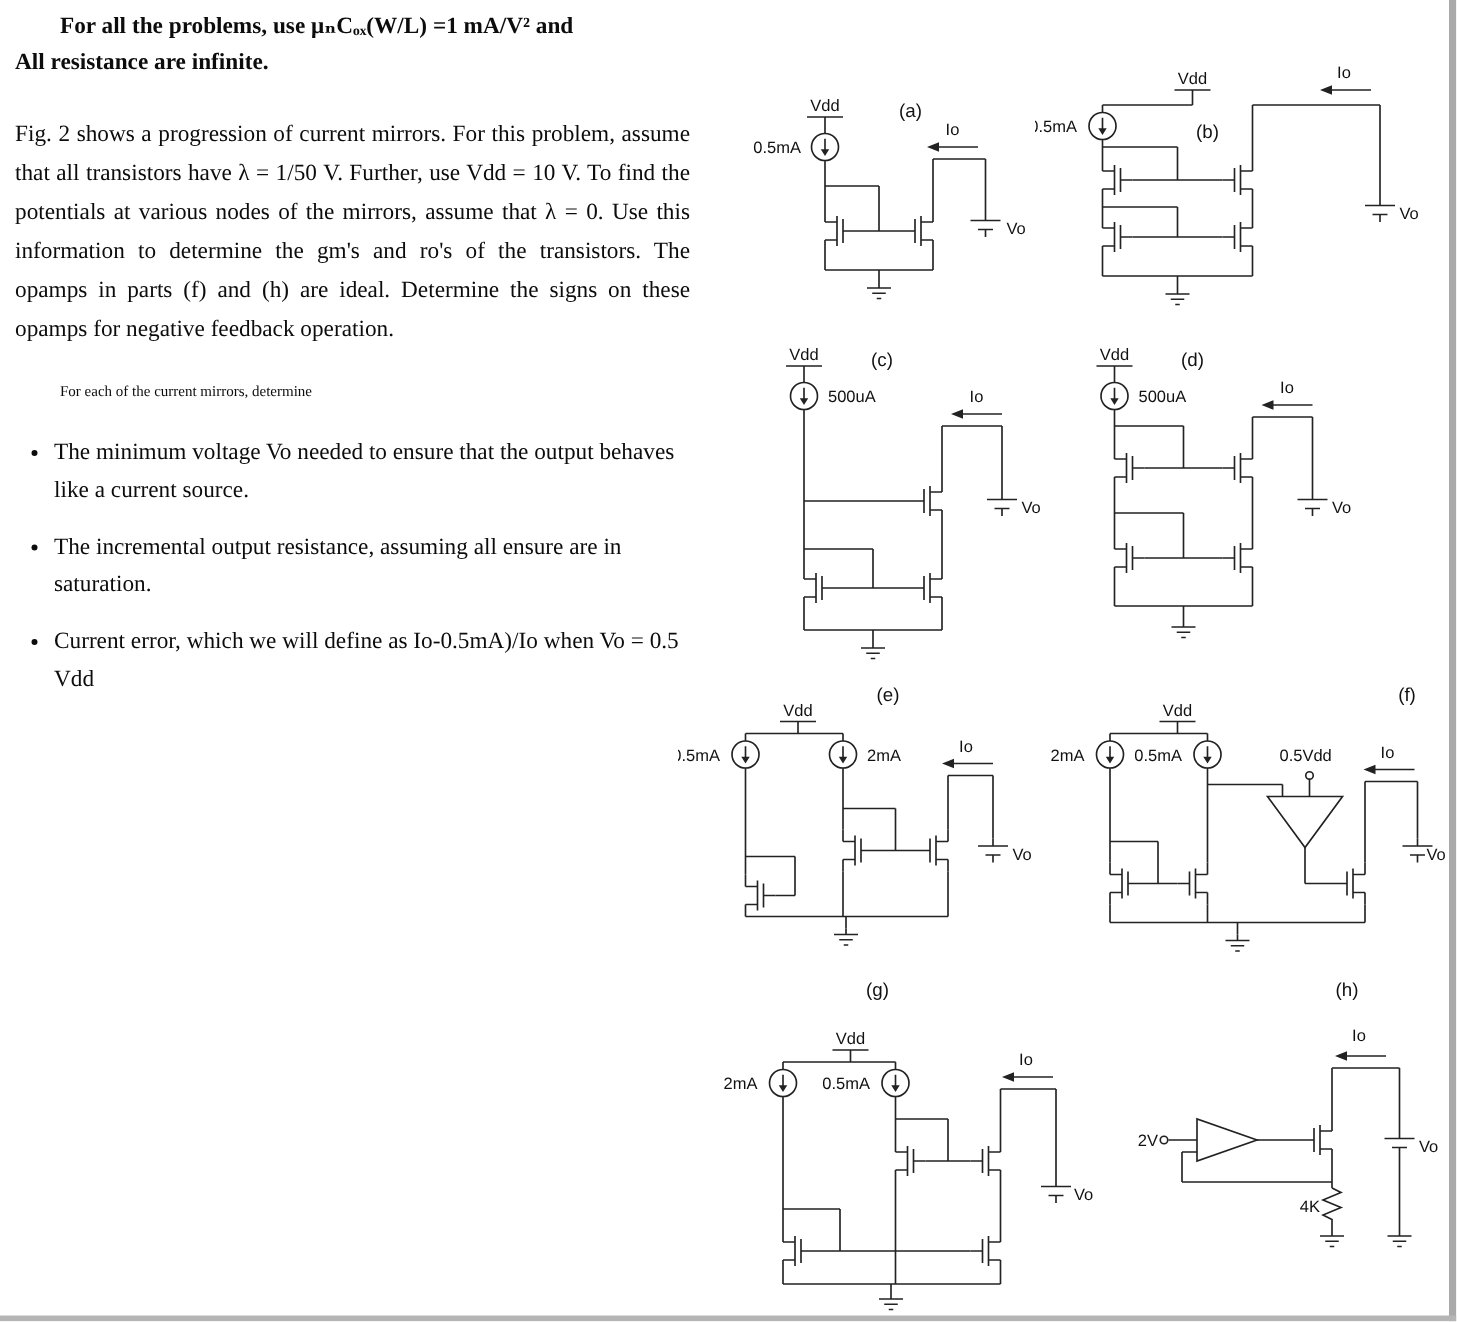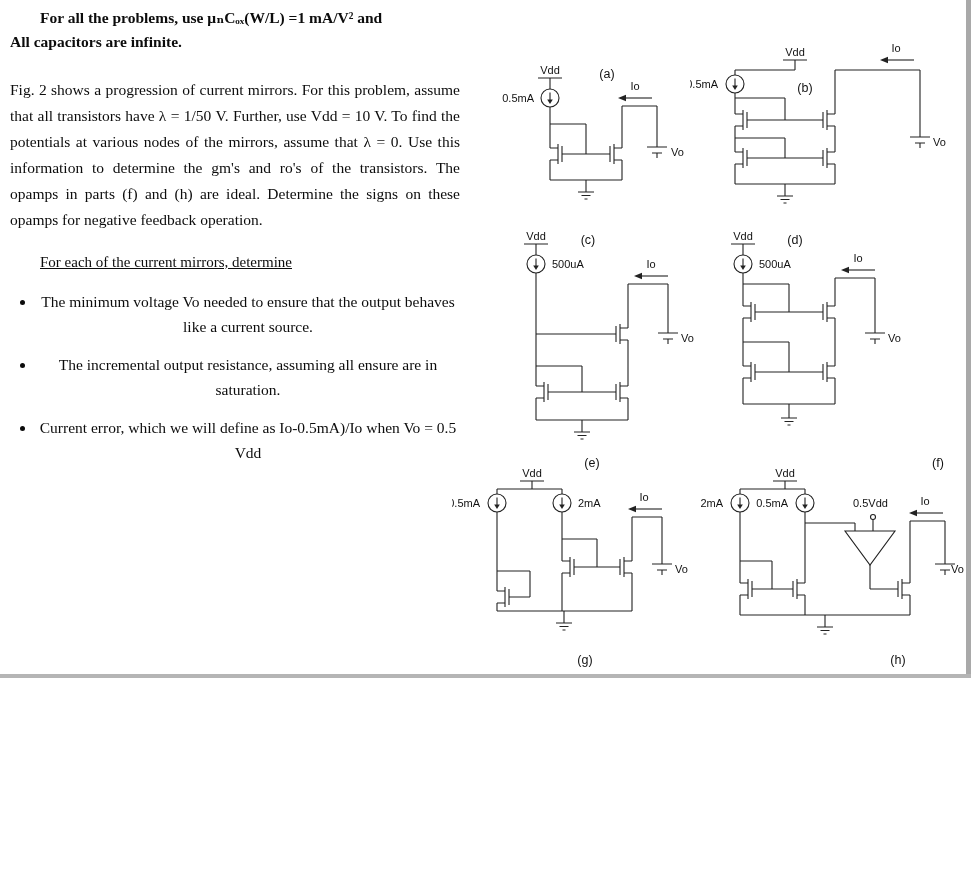--- a/index.html
+++ b/index.html
@@ -1,28 +1,28 @@
 <!DOCTYPE html>
 <html><head>
 <meta charset="utf-8">
 <style>
   html,body{margin:0;padding:0;background:#fff;}
-  .page{position:relative;width:971px;height:678px;background:#fff;overflow:hidden;
+  .page{position:relative;width:971px;height:881px;background:#fff;overflow:hidden;
         font-family:"Liberation Serif","DejaVu Serif",serif;color:#0c0c0c;}
   .edge-right{position:absolute;right:0;top:0;width:5px;height:100%;background:#a9a9a9;}
   .edge-bottom{position:absolute;left:0;bottom:0;width:100%;height:4px;background:#b5b5b5;}
 
   .leftcol{position:absolute;left:10px;top:6px;width:450px;}
   .hdr{font-weight:bold;font-size:15.5px;line-height:23.5px;}
   .hdr-first{text-indent:30px;}
   .ptitle{font-size:21px;font-weight:bold;margin:34px 0 0 4px;}
   .body-par{font-size:15.5px;line-height:26px;text-align:justify;margin:24px 0 0 0;font-family:Liberation Serif, serif;}
-  .intro{font-size:15px;line-height:26px;margin:16px 0 0 30px;text-decoration:underline;}
+  .intro{font-size:10px;line-height:26px;margin:16px 0 0 30px;}
   ul.blist{margin:14px 0 0 0;padding-left:26px;font-size:15.5px;line-height:25px;}
-  ul.blist li{margin-bottom:13px;text-align:center;}
+  ul.blist li{margin-bottom:13px;}
 
   .panel{position:absolute;margin:0;padding:0;}
   .panel svg{display:block;width:100%;height:100%;}
   .wires path{stroke:#222;stroke-width:1.1;fill:none;}
   .shape{stroke:#222;stroke-width:1.1;fill:none;}
   text{font-family:"Liberation Sans","DejaVu Sans",sans-serif;font-size:11px;fill:#111;}
   text.plabel{font-size:12.5px;}
 </style>
 </head>
 <body>
@@ -50,21 +50,21 @@
       </g>
       <g id="ioarrow" stroke="#222" stroke-width="1.1" fill="none">
         <path d="M6,4 H34"></path>
         <polygon points="0,4 8,0.8 8,7.2" stroke="none" fill="#222"></polygon>
       </g>
     </defs>
   </svg>
 
   <div class="leftcol">
     <div class="hdr hdr-first">For all the problems, use μₙCₒₓ(W/L) =1 mA/V² and</div>
-    <div class="hdr">All capacitors are infinite.</div>
+    <div class="hdr">All resistance are infinite.</div>
     <p class="body-par">Fig. 2 shows a progression of current mirrors. For this problem, assume that all transistors have λ = 1/50 V. Further, use Vdd = 10 V. To find the potentials at various nodes of the mirrors, assume that λ = 0. Use this information to determine the gm's and ro's of the transistors. The opamps in parts (f) and (h) are ideal. Determine the signs on these opamps for negative feedback operation.</p>
     <p class="intro">For each of the current mirrors, determine</p>
     <ul class="blist">
       <li>The minimum voltage Vo needed to ensure that the output behaves like a current source.</li>
       <li>The incremental output resistance, assuming all ensure are in saturation.</li>
       <li>Current error, which we will define as Io-0.5mA)/Io when Vo = 0.5 Vdd</li>
     </ul>
   </div>
 
   <figure class="panel" style="left:492px;top:62px;width:210px;height:170px">

